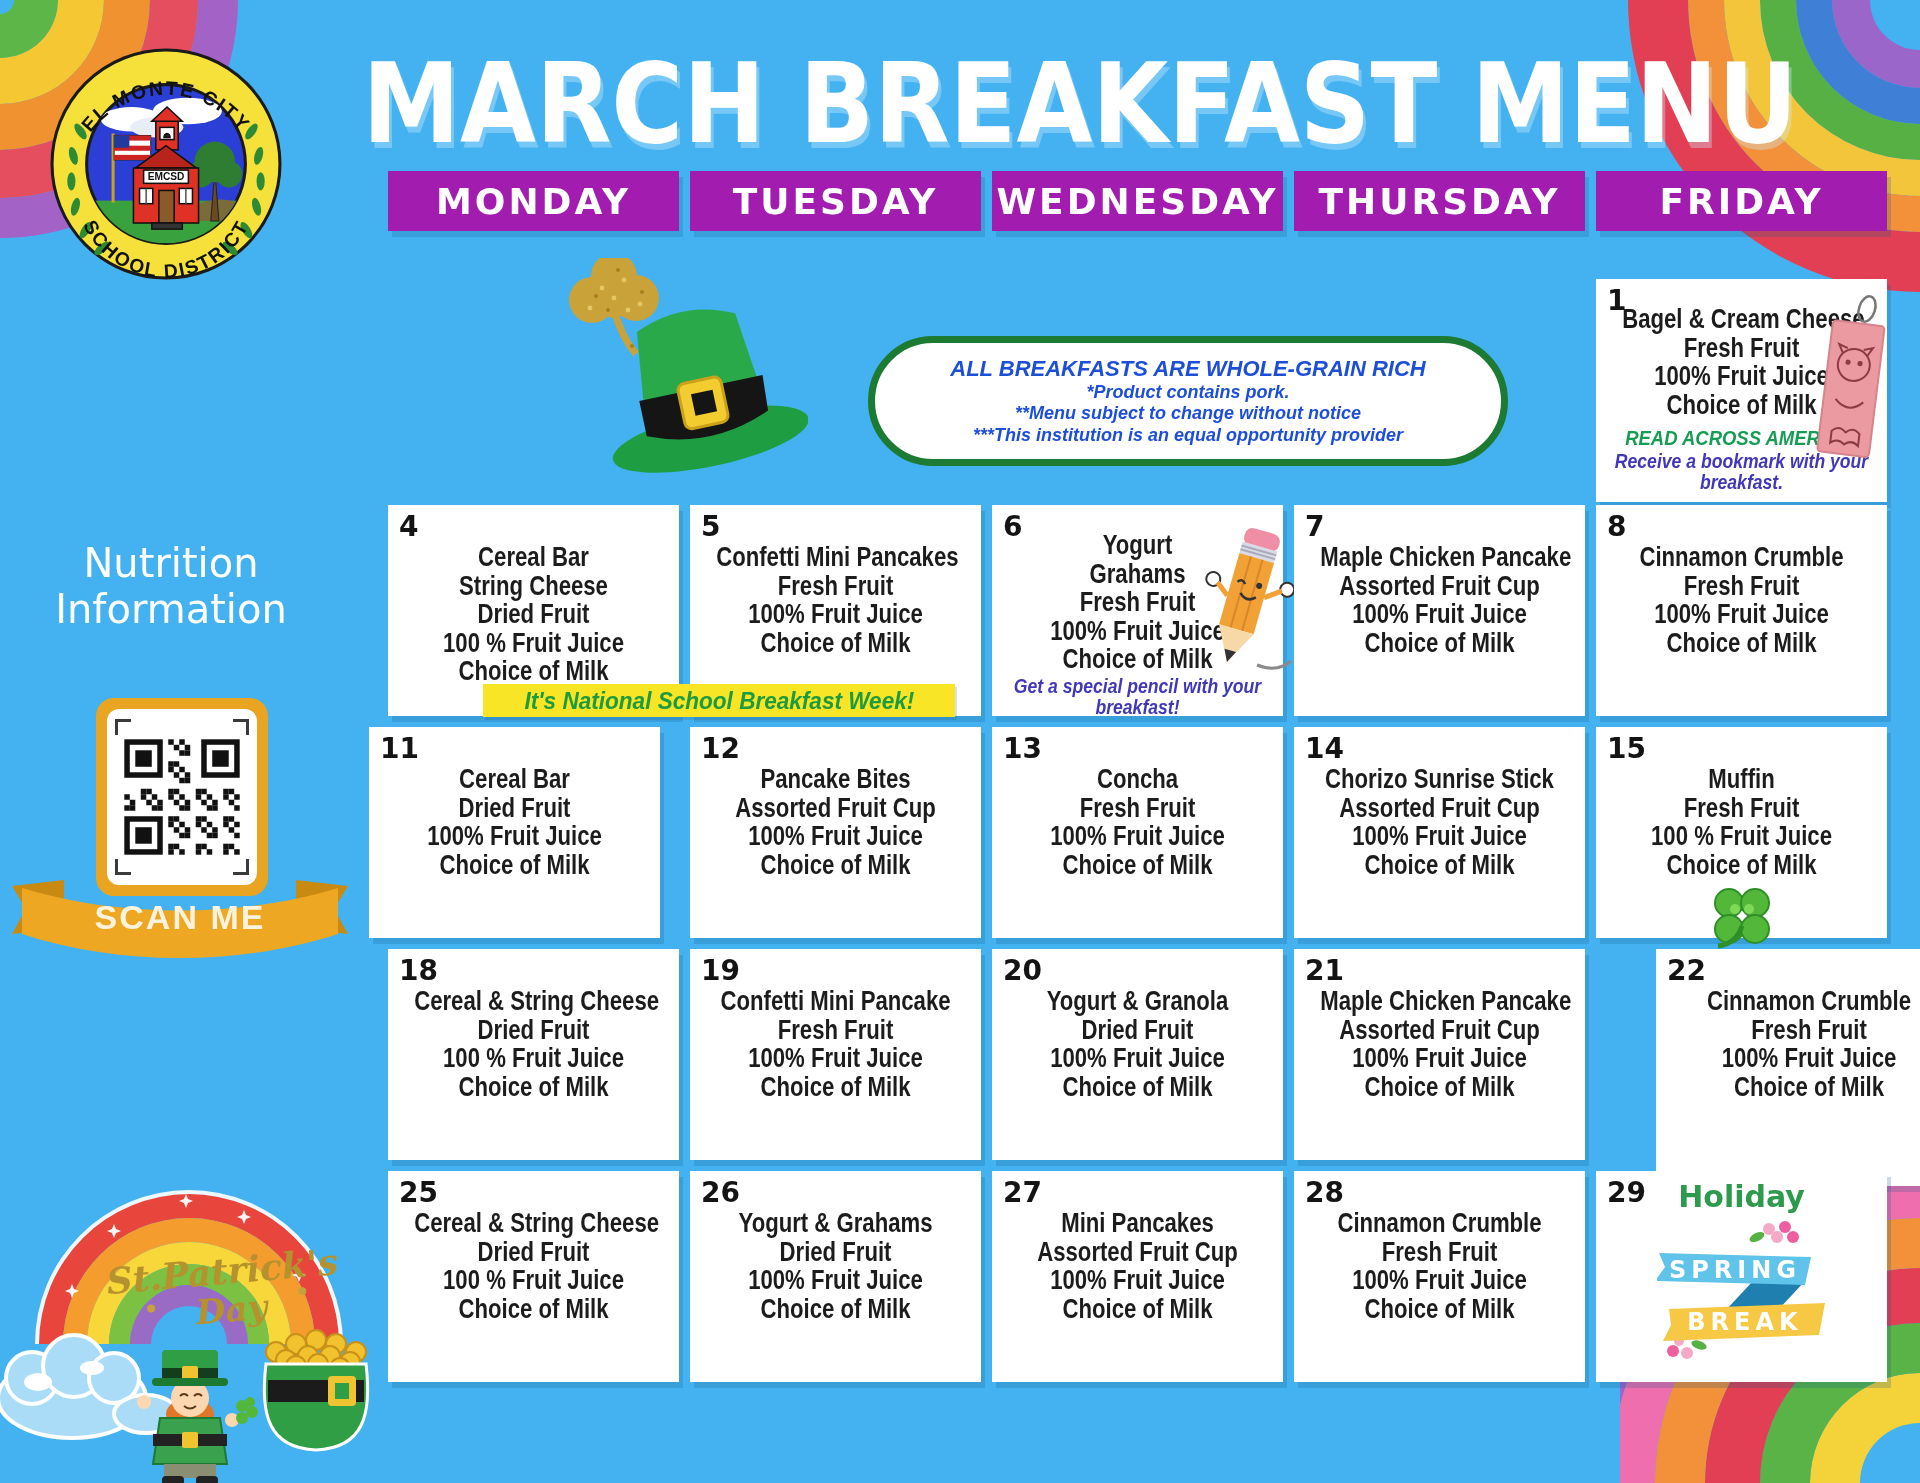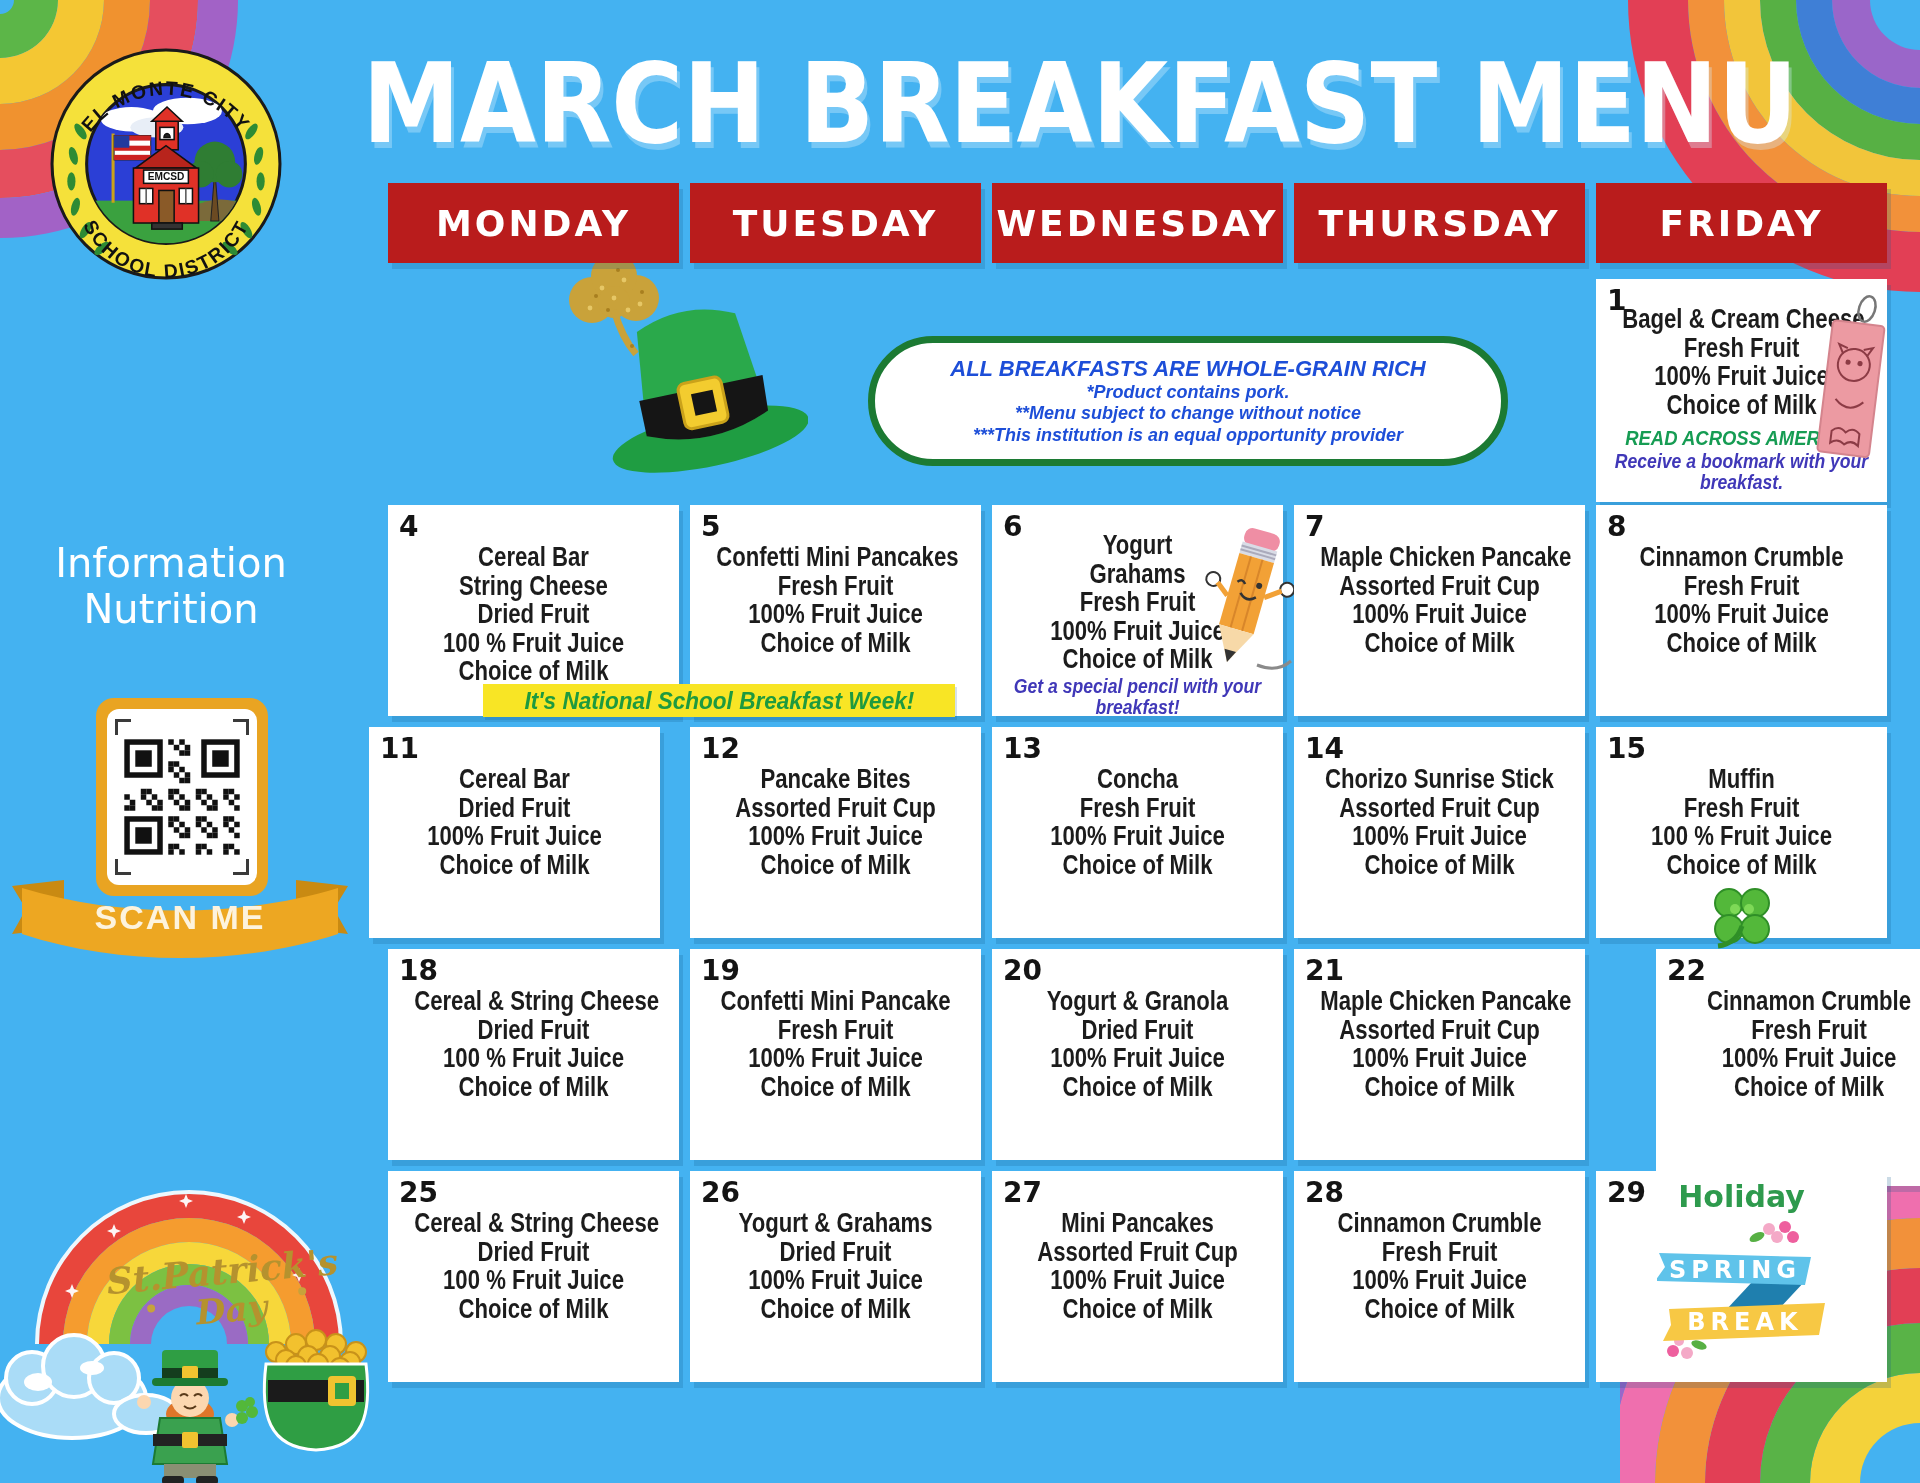--- a/index.html
+++ b/index.html
@@ -17,22 +17,22 @@
   #logo{left:50px;top:48px;width:232px;height:232px}
   
   #title{
     left:340px;top:40px;width:1480px;text-align:center;color:#ffffff;
     font-family:"DejaVu Sans",sans-serif;font-weight:bold;font-size:98px;
     white-space:nowrap;transform:scaleY(1.12);transform-origin:top center;
     text-shadow:3px 5px 0 rgba(215,240,255,.35);letter-spacing:0;
   }
   
   .day-header{
-    position:absolute;top:183px;width:291px;height:80px;z-index:1;
-    background:#b91c1c;color:#fff;display:flex;align-items:center;justify-content:center;
+    position:absolute;top:171px;width:291px;height:60px;z-index:1;
+    background:#a21caf;color:#fff;display:flex;align-items:center;justify-content:center;
     font-family:"DejaVu Sans",sans-serif;font-weight:bold;font-size:36px;letter-spacing:3px;
     box-shadow:4px 6px 0 rgba(20,90,140,.22);white-space:nowrap;
   }
   
   .cell{
     position:absolute;width:291px;background:#fff;z-index:1;
     box-shadow:4px 6px 0 rgba(20,90,140,.22);box-sizing:border-box;
   }
   .cell .num{
     position:absolute;left:11px;top:5px;color:#141414;
@@ -225,22 +225,22 @@
 </svg>
 
 <div id="notice" class="layer">
   <div class="l0">ALL BREAKFASTS ARE WHOLE-GRAIN RICH</div>
   <div class="lx">*Product contains pork.</div>
   <div class="lx">**Menu subject to change without notice</div>
   <div class="lx">***This institution is an equal opportunity provider</div>
 </div>
 
 <div id="nutrition" class="layer">
+  <div>Nutrition</div>
   <div>Information</div>
-  <div>Nutrition</div>
 </div>
 
 <div id="qr-card" class="layer">
   <div id="qr-inner">
     <span class="crn tl"></span>
     <span class="crn tr"></span>
     <span class="crn bl"></span>
     <span class="crn br"></span>
     <svg id="qr-svg" width="122" height="122" viewBox="0 0 111 111">
         <rect x="43" y="3" width="5" height="5" fill="#111"></rect>

